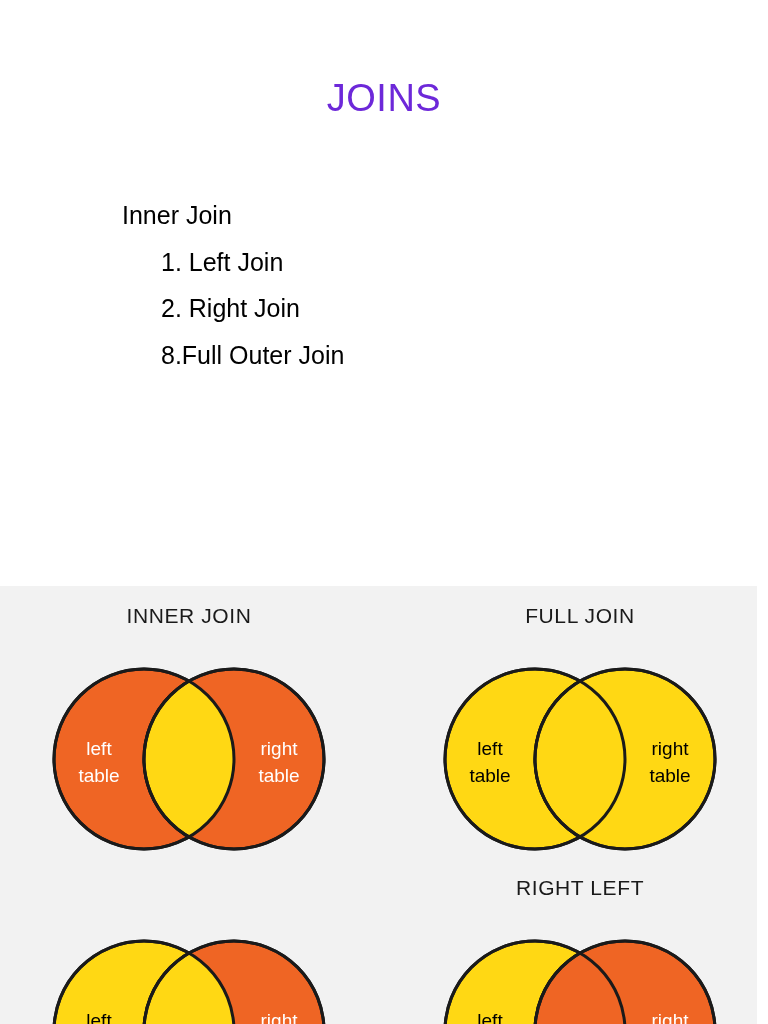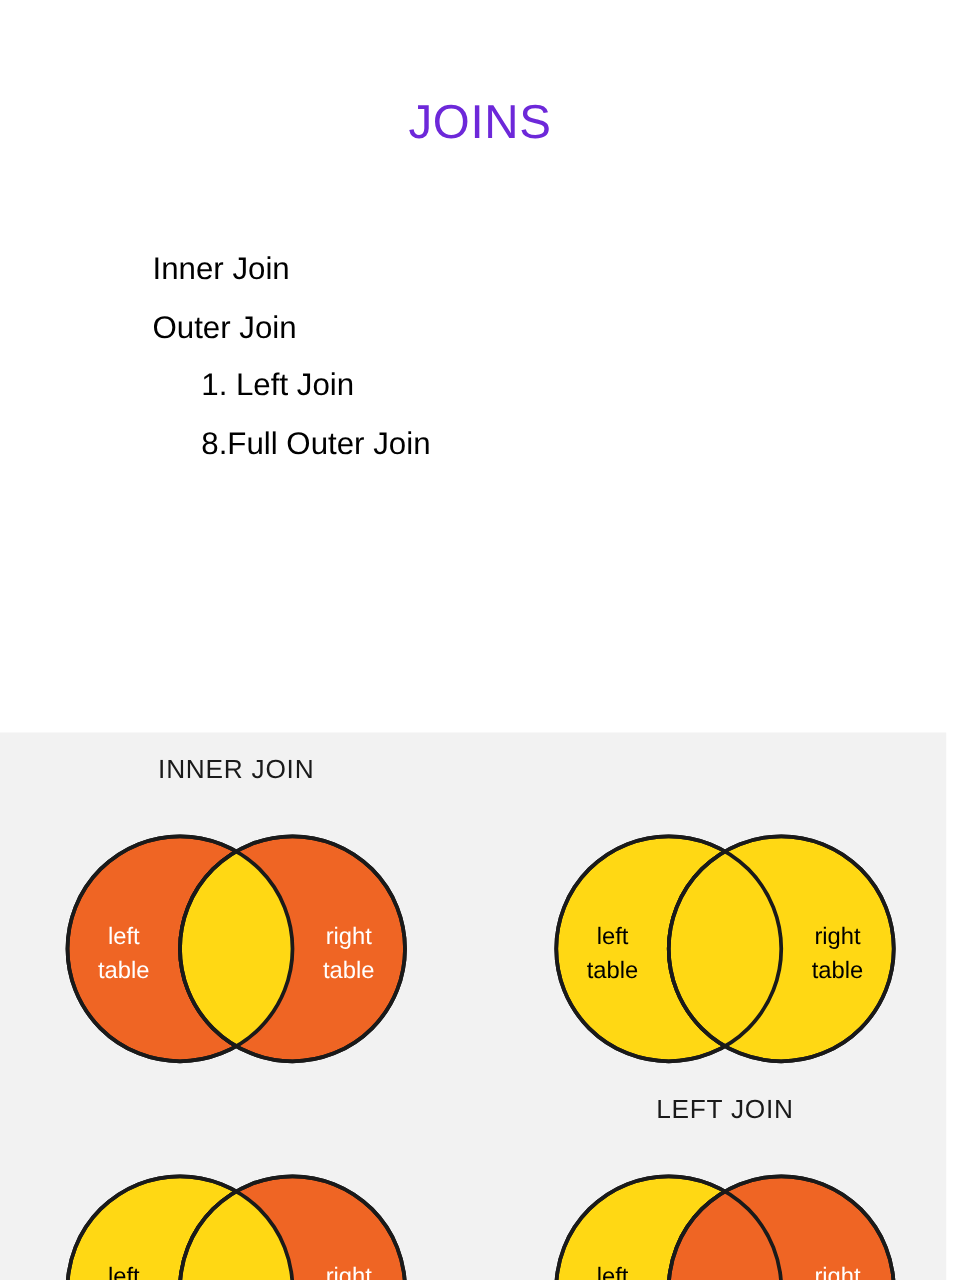--- a/index.html
+++ b/index.html
@@ -104,22 +104,22 @@
 </style>
 </head>
 <body>
 
 <div class="slide">
 
   <div class="slide-title">JOINS</div>
 
   <div class="joins-list">
     <div class="join-line">Inner Join</div>
-    <div class="join-line">Outer Join</div>
     <div class="join-line indent">1. Left Join</div>
+    <div class="join-line indent">2. Right Join</div>
     <div class="join-line indent">8.Full Outer Join</div>
   </div>
 
 </div>
 
 <div class="diagram-panel" style="background: rgb(242, 242, 242);">
 
   <div class="venn-cell col-left row-top">
     <div class="venn-heading">INNER JOIN</div>
     <svg class="venn-svg" viewBox="0 0 356 234">
@@ -136,20 +136,21 @@
       <circle cx="133" cy="117" r="90" fill="none" stroke="#1a1a1a" stroke-width="3"></circle>
       <circle cx="223" cy="117" r="90" fill="none" stroke="#1a1a1a" stroke-width="3"></circle>
       <text class="venn-label" x="88" y="113" text-anchor="middle" fill="#ffffff">left</text>
       <text class="venn-label" x="88" y="140" text-anchor="middle" fill="#ffffff">table</text>
       <text class="venn-label" x="268" y="113" text-anchor="middle" fill="#ffffff">right</text>
       <text class="venn-label" x="268" y="140" text-anchor="middle" fill="#ffffff">table</text>
     </svg>
   </div>
 
   <div class="venn-cell col-right row-top">
+    <div class="venn-heading">FULL JOIN</div>
     <svg class="venn-svg" viewBox="0 0 356 234">
       <defs>
         <clipPath id="clipL1">
             <circle cx="133" cy="117" r="90"></circle>
           </clipPath>
       </defs>
       <circle cx="133" cy="117" r="90" stroke="#1a1a1a" stroke-width="3" fill="#ffd814"></circle>
       <circle cx="223" cy="117" r="90" stroke="#1a1a1a" stroke-width="3" fill="#ffd814"></circle>
       <g clip-path="url(#clipL1)">
         <circle cx="223" cy="117" r="90" stroke="#1a1a1a" stroke-width="3" fill="#ffd814"></circle>
@@ -178,21 +179,21 @@
       <circle cx="133" cy="117" r="90" fill="none" stroke="#1a1a1a" stroke-width="3"></circle>
       <circle cx="223" cy="117" r="90" fill="none" stroke="#1a1a1a" stroke-width="3"></circle>
       <text class="venn-label" x="88" y="113" text-anchor="middle" fill="#000000">left</text>
       <text class="venn-label" x="88" y="140" text-anchor="middle" fill="#000000">table</text>
       <text class="venn-label" x="268" y="113" text-anchor="middle" fill="#ffffff">right</text>
       <text class="venn-label" x="268" y="140" text-anchor="middle" fill="#ffffff">table</text>
     </svg>
   </div>
 
   <div class="venn-cell col-right row-bottom">
-    <div class="venn-heading">LEFT JOIN</div>
+    <div class="venn-heading">RIGHT LEFT</div>
     <svg class="venn-svg" viewBox="0 0 356 234">
       <defs>
         <clipPath id="clipL3">
             <circle cx="133" cy="117" r="90"></circle>
           </clipPath>
       </defs>
       <circle cx="133" cy="117" r="90" stroke="#1a1a1a" stroke-width="3" fill="#ffd814"></circle>
       <circle cx="223" cy="117" r="90" stroke="#1a1a1a" stroke-width="3" fill="#ef6524"></circle>
       <g clip-path="url(#clipL3)">
         <circle cx="223" cy="117" r="90" stroke="#1a1a1a" stroke-width="3" fill="#ef6524"></circle>

